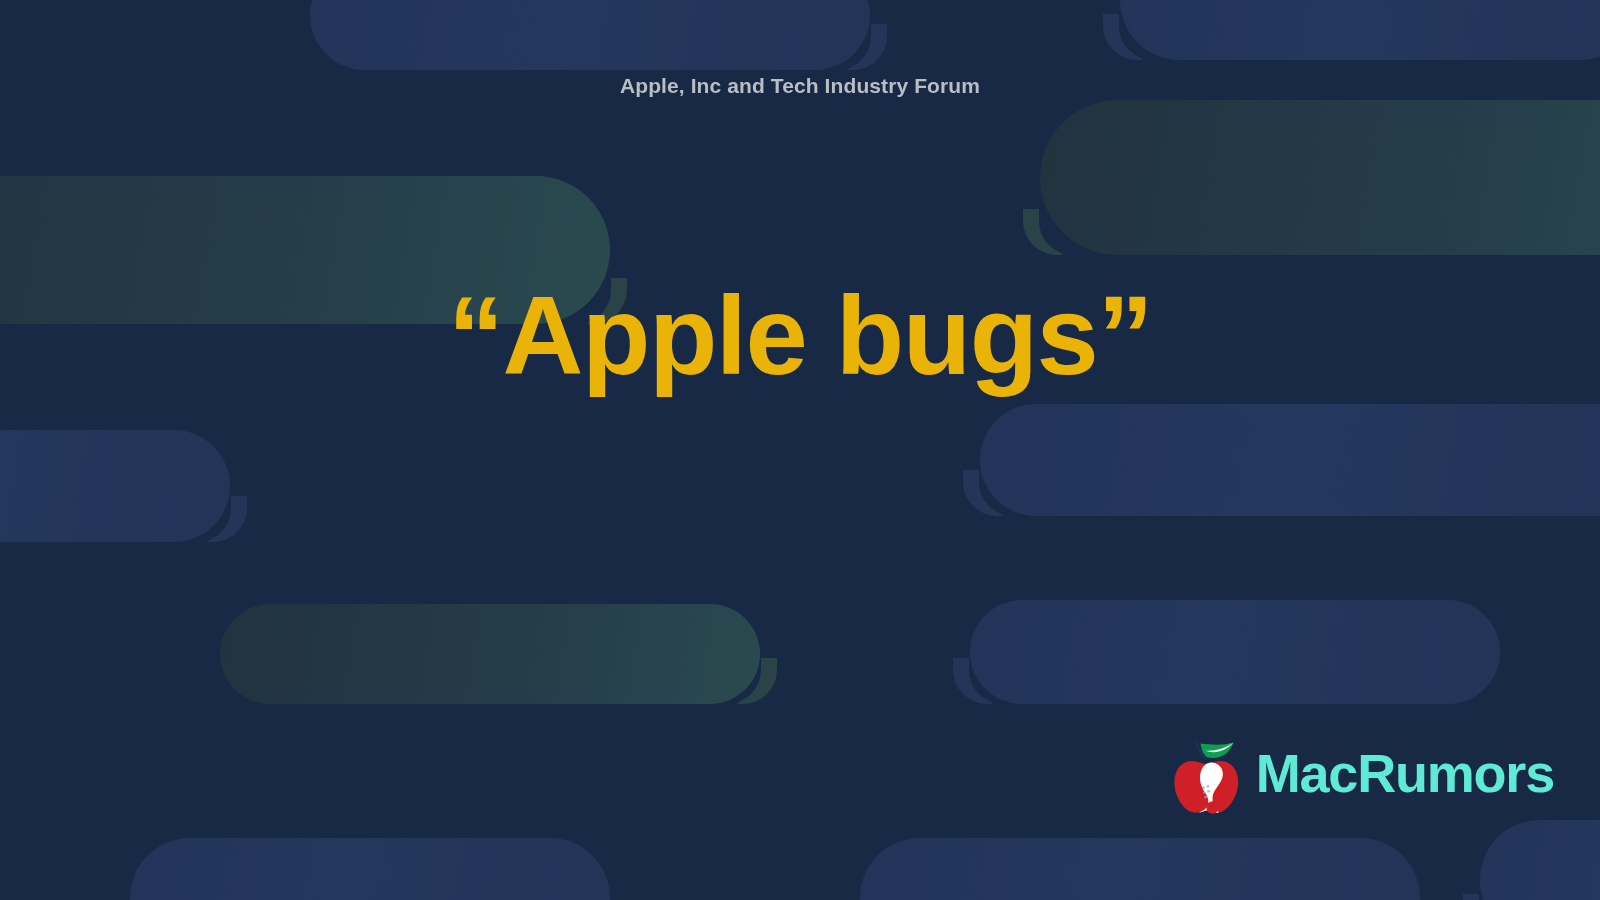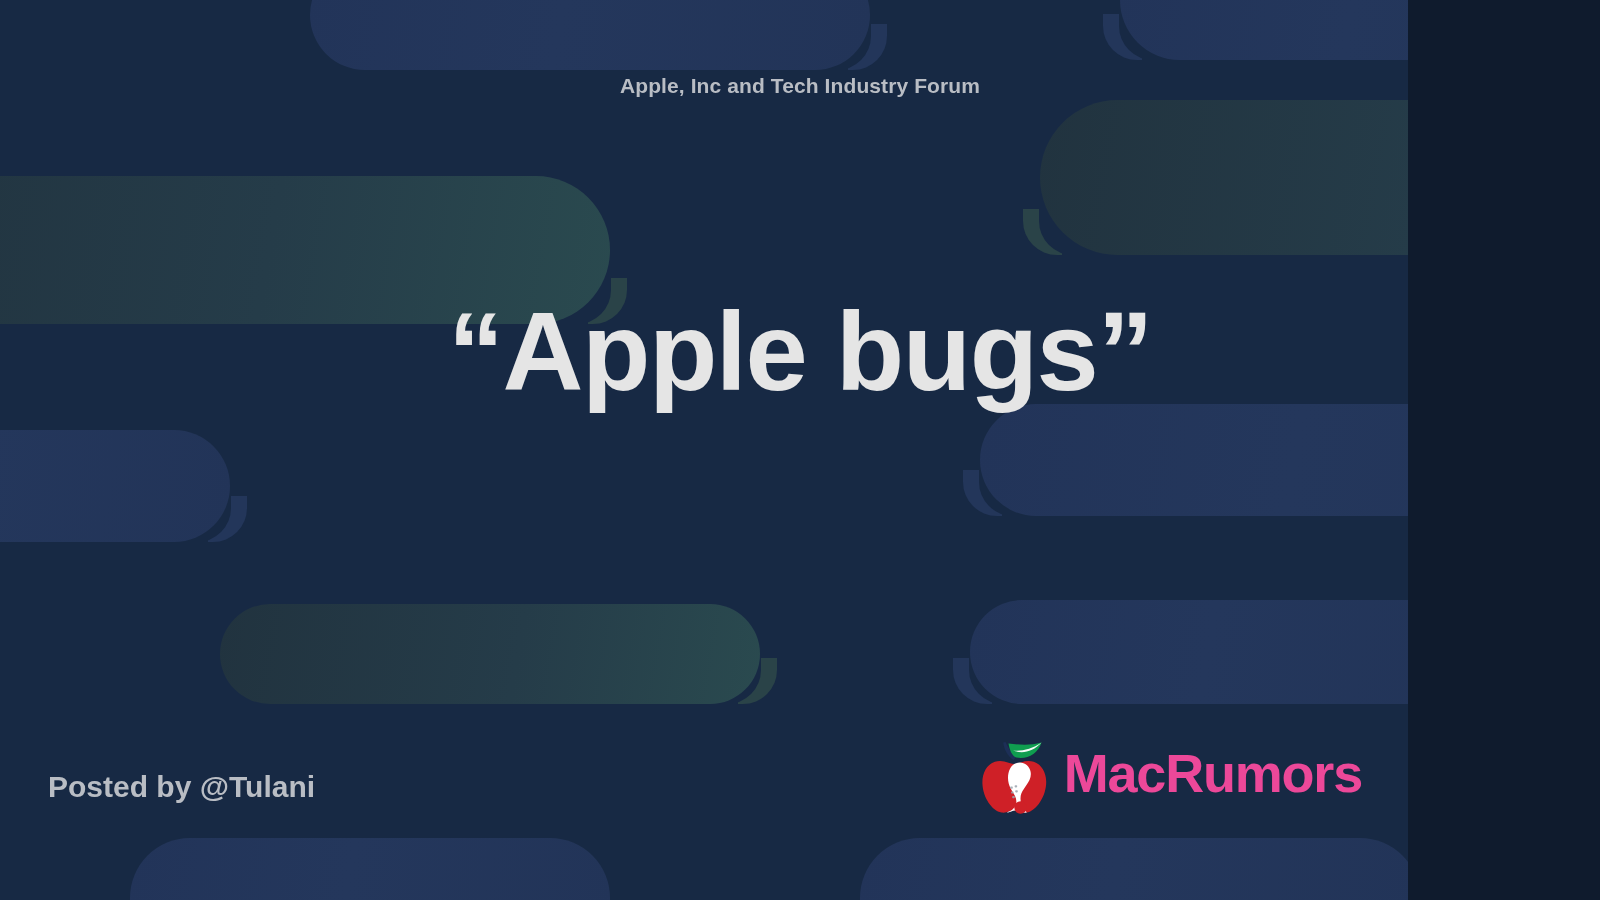--- a/index.html
+++ b/index.html
@@ -2,21 +2,21 @@
 <html><head>
 <meta charset="utf-8">
 <style>
   html, body {
     margin: 0;
     padding: 0;
     background: #0f1b2d;
   }
   #card {
     position: relative;
-    width: 1408px;
+    width: 1600px;
     height: 900px;
     overflow: hidden;
     background: #16294400;
     font-family: "Liberation Sans", sans-serif;
   }
   #bg-base {
     position: absolute;
     inset: 0;
     background: #172944;
   }
@@ -65,25 +65,25 @@
     left: 0;
     width: 1600px;
     text-align: center;
     color: #b9bdc4;
     font-size: 21px;
     font-weight: bold;
     letter-spacing: .1px;
   }
   #title {
     position: absolute;
-    top: 284px;
+    top: 268px;
     left: 200px;
     width: 1200px;
     text-align: center;
-    color: #e5e5e5;
+    color: #eab308;
     font-size: 112px;
     line-height: 1.22;
     font-weight: bold;
     letter-spacing: -1.5px;
   }
   #posted-by {
     position: absolute;
     left: 48px;
     top: 770px;
     color: #b9bdc4;
@@ -94,21 +94,21 @@
     position: absolute;
     right: 46px;
     top: 735px;
     height: 80px;
     display: flex;
     align-items: center;
     gap: 6px;
   }
   #logo-mark { width: 78px; height: 80px; display:block; }
   #logo-text {
-    color: #ec4899;
+    color: #5eead4;
     font-size: 54px;
     font-weight: bold;
     letter-spacing: -1.2px;
     line-height: 1;
     padding-bottom: 4px;
   }
 </style>
 </head>
 <body>
 
@@ -159,21 +159,20 @@
         <div class="tail left"></div>
       </div>
     </div>
 
   <div id="forum-label">Apple, Inc and Tech Industry Forum</div>
 
   <div id="title">
     <div>“Apple bugs”</div>
   </div>
 
-  <div id="posted-by">Posted by @Tulani</div>
 
   <div id="logo">
     <svg id="logo-mark" viewBox="0 0 78 80">
 
       <path d="M25.5 7 C27.5 12 31 17.5 36.5 21.5 L33.5 25 C27.5 21 24 14 23.2 7.4 Z" fill="#1c2f57"></path>
 
       <path d="M28.5 8.5 C38 9.5 49 11 61.5 7.5 C58 19 47 24.5 36.5 22.5 C32.5 21.5 29.8 16 28.5 8.5 Z" fill="#0f9d4f"></path>
 
       <path d="M61.5 7.5 C52 14 42 16.5 33 15.5 C42.5 19.2 53 16.8 61.5 7.5 Z" fill="#ffffff" opacity="0.95"></path>
 

